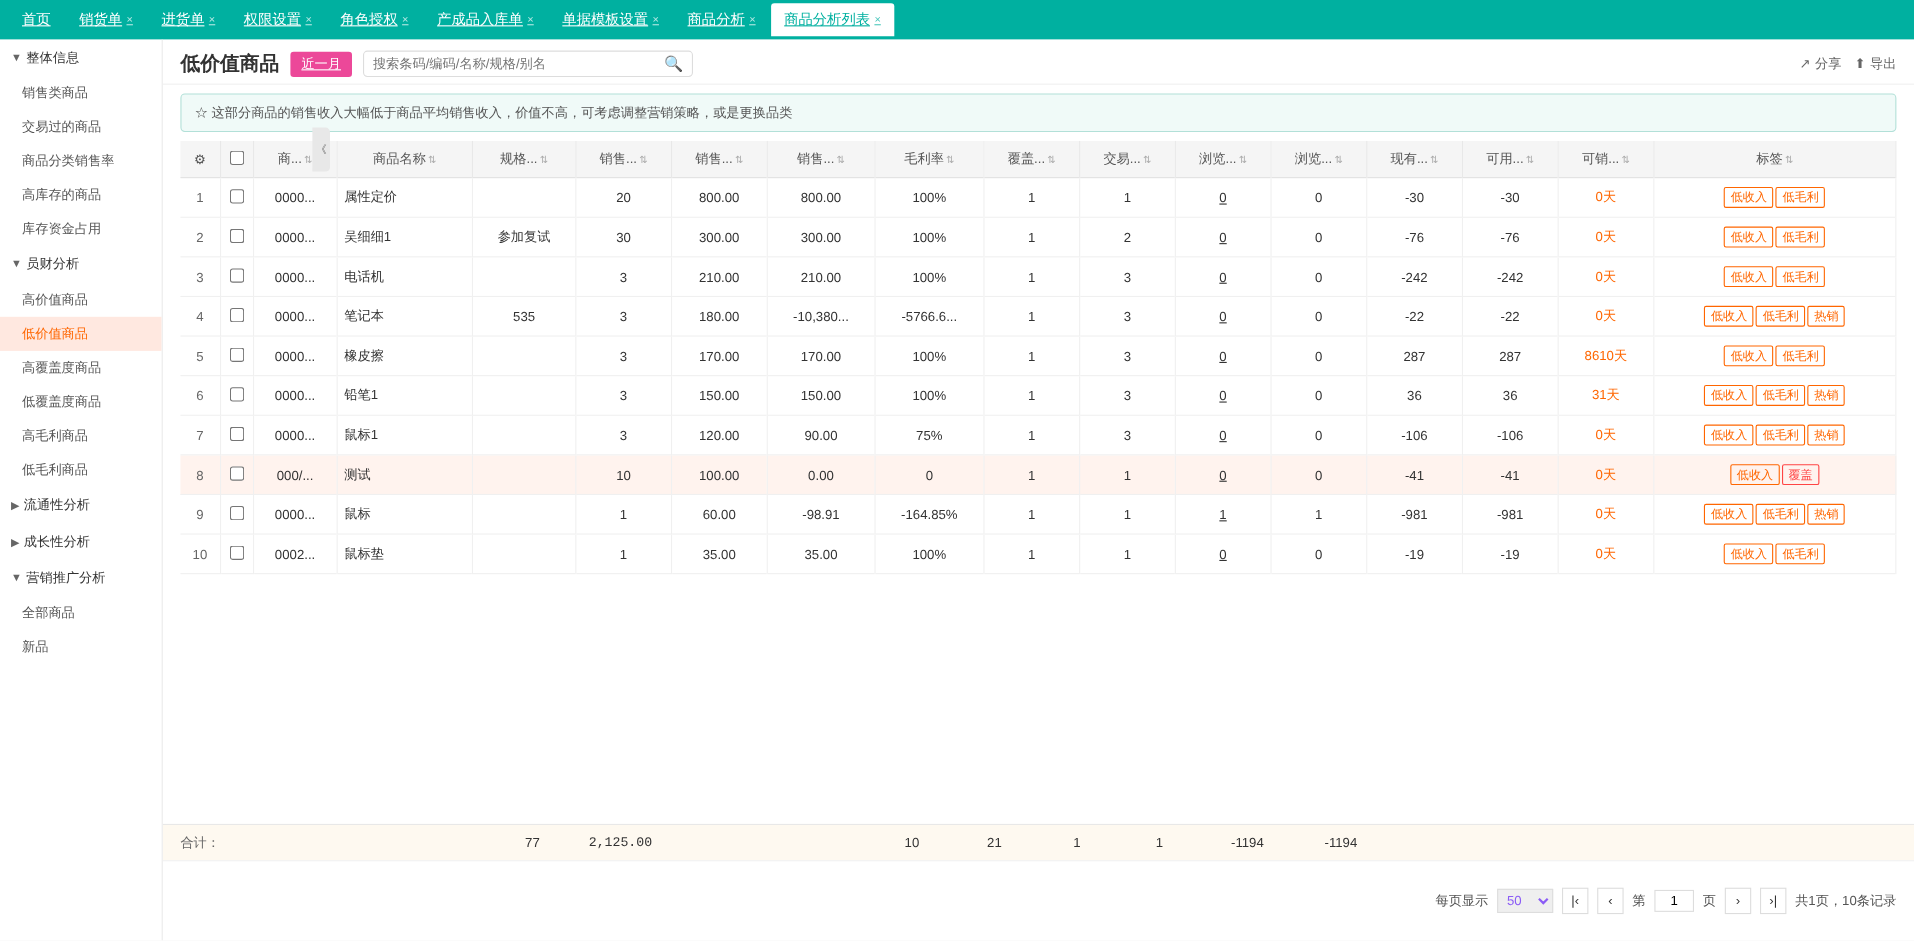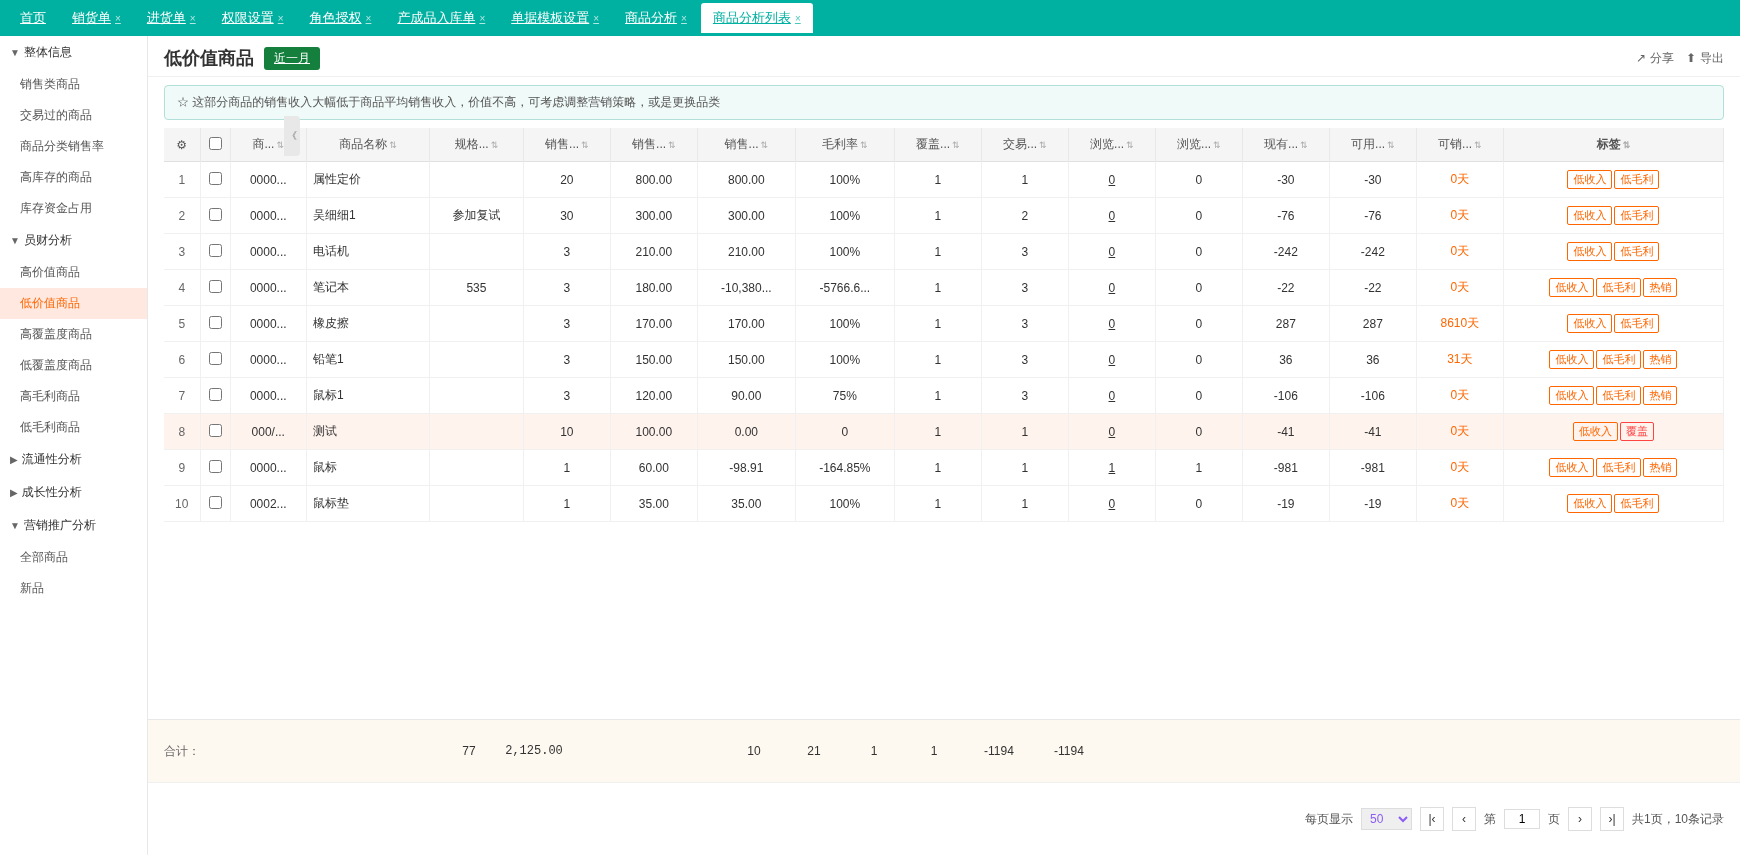--- a/index.html
+++ b/index.html
@@ -93,21 +93,21 @@
       padding: 10px 16px 6px 16px;
       gap: 10px;
       border-bottom: 1px solid #f0f0f0;
     }
     .page-title {
       font-size: 18px;
       font-weight: bold;
       color: #333;
     }
     .time-filter-btn {
-      background: #15803d;
+      background: #ec4899;
       color: #fff;
       border: none;
       padding: 3px 10px;
       border-radius: 3px;
       font-size: 12px;
       cursor: pointer;
       text-decoration: underline;
     }
     .search-box {
       display: flex;
@@ -206,21 +206,21 @@
     }
     .tag-orange { color: #ff6600; border: 1px solid #ff6600; }
     .tag-red { color: #ff4444; border: 1px solid #ff4444; }
     .row-num { color: #666; }
     .underline-link { text-decoration: underline; color: #333; cursor: pointer; }
 
     
     .totals-bar {
       background: #fef9f0;
       border-top: 1px solid #e8e8e8;
-      padding: 20px 16px;
+      padding: 5px 16px;
       display: flex;
       align-items: center;
       font-size: 12px;
     }
     .totals-label { color: #666; min-width: 60px; }
     .total-cell {
       text-align: center;
       padding: 4px 6px;
     }
 
@@ -355,20 +355,24 @@
 
   <div style="position:relative;">
     <div class="sidebar-collapse-btn">《</div>
   </div>
 
   <div class="content-area">
 
     <div class="page-header">
       <span class="page-title">低价值商品</span>
       <button class="time-filter-btn">近一月</button>
+      <div class="search-box">
+        <input type="text" placeholder="搜索条码/编码/名称/规格/别名" style="">
+        <span style="color:#00b0a0; font-size:14px;">🔍</span>
+      </div>
       <div class="header-actions">
         <div class="header-btn">
           <span>↗</span>
           <span>分享</span>
         </div>
         <div class="header-btn">
           <span>⬆</span>
           <span>导出</span>
         </div>
       </div>
@@ -393,21 +397,21 @@
             <th><span class="col-sorter">销售... <span class="sort-icon">⇅</span></span></th>
             <th><span class="col-sorter">销售... <span class="sort-icon">⇅</span></span></th>
             <th><span class="col-sorter">毛利率 <span class="sort-icon">⇅</span></span></th>
             <th><span class="col-sorter">覆盖... <span class="sort-icon">⇅</span></span></th>
             <th><span class="col-sorter">交易... <span class="sort-icon">⇅</span></span></th>
             <th><span class="col-sorter">浏览... <span class="sort-icon">⇅</span></span></th>
             <th><span class="col-sorter">浏览... <span class="sort-icon">⇅</span></span></th>
             <th><span class="col-sorter">现有... <span class="sort-icon">⇅</span></span></th>
             <th><span class="col-sorter">可用... <span class="sort-icon">⇅</span></span></th>
             <th><span class="col-sorter">可销... <span class="sort-icon">⇅</span></span></th>
-            <th style="min-width:100px;font-weight:bold;"><span class="col-sorter">标签 <span class="sort-icon">⇅</span></span></th>
+            <th style="min-width:100px;"><span class="col-sorter">标签 <span class="sort-icon">⇅</span></span></th>
           </tr>
         </thead>
         <tbody id="table-body">
         <tr>
     <td class="row-num">1</td>
     <td class="checkbox-cell"><input type="checkbox" style=""></td>
     <td>0000...</td>
     <td style="text-align:left;">属性定价</td>
     <td></td>
     <td>20</td>
@@ -593,21 +597,21 @@
     <td>-19</td>
     <td style="color:#ff6600;">0天</td>
     <td><span class="tag tag-orange">低收入</span><span class="tag tag-orange">低毛利</span></td>
   </tr>
           </tbody>
       </table>
     </div>
 
     <div class="totals-bar">
       <span class="totals-label">合计：</span>
-      <div style="display:flex; gap:0; flex:1; align-items:flex-start;">
+      <div style="display:flex; gap:15px; flex:1; align-items:flex-start;">
 
         <div style="width: 220px;"></div>
         <div class="total-cell" style="width:50px;">77</div>
         <div class="total-cell" style="width:80px;font-family:Liberation Mono, monospace;">2,125.00</div>
         <div class="total-cell" style="width:80px;"></div>
         <div class="total-cell" style="width:70px;"></div>
         <div class="total-cell" style="width:60px;">10</div>
         <div class="total-cell" style="width:60px;">21</div>
         <div class="total-cell" style="width:60px;">1</div>
         <div class="total-cell" style="width:60px;">1</div>

